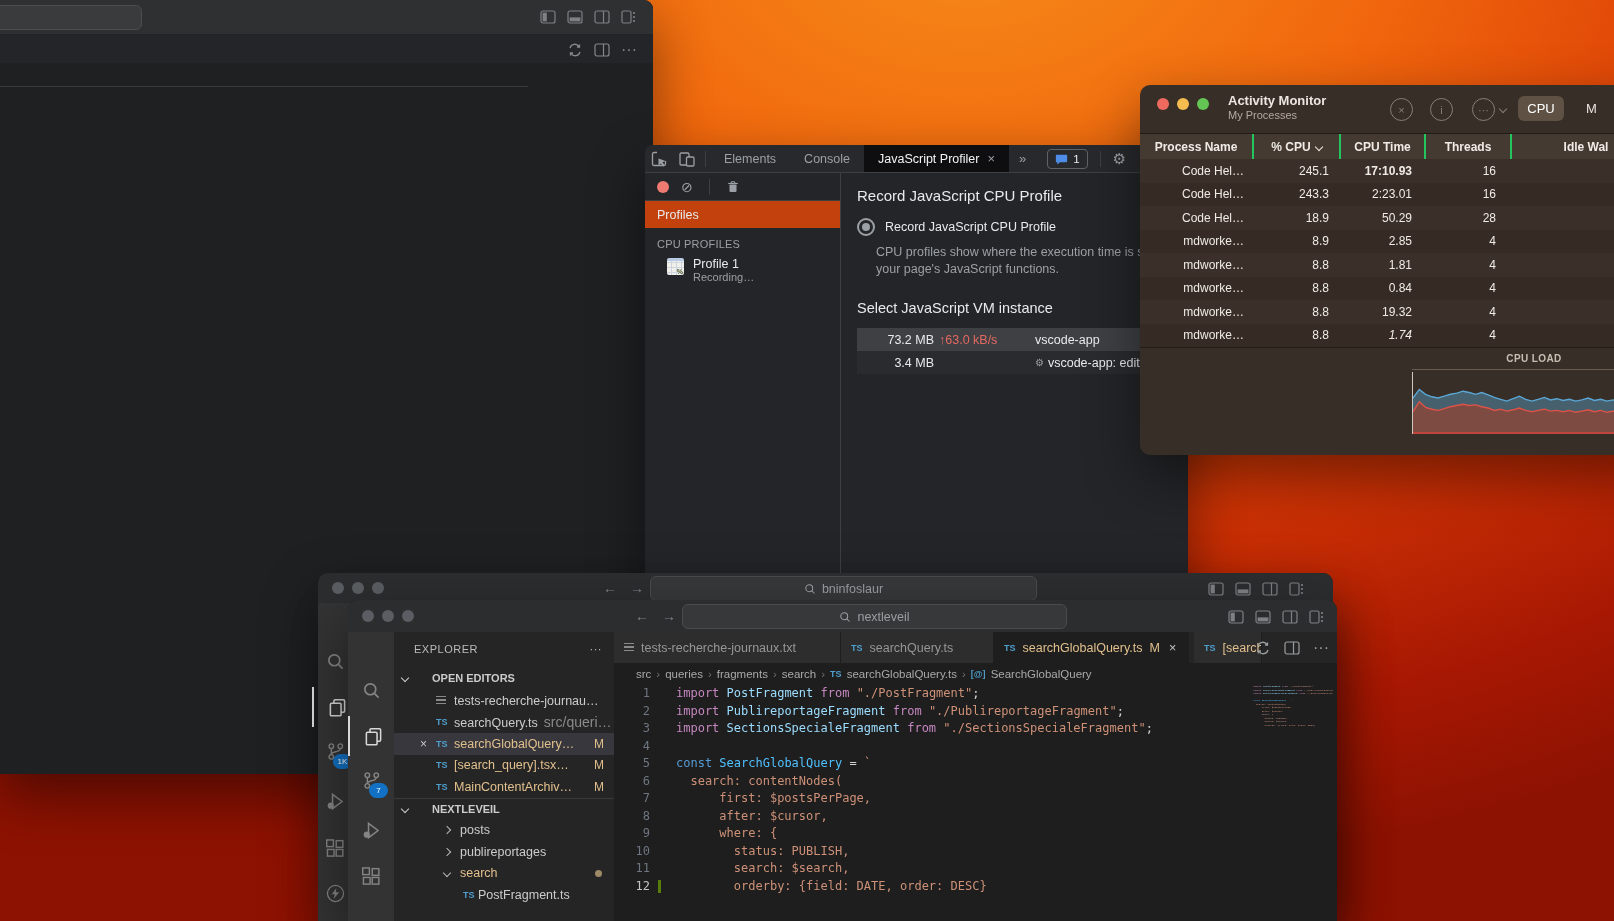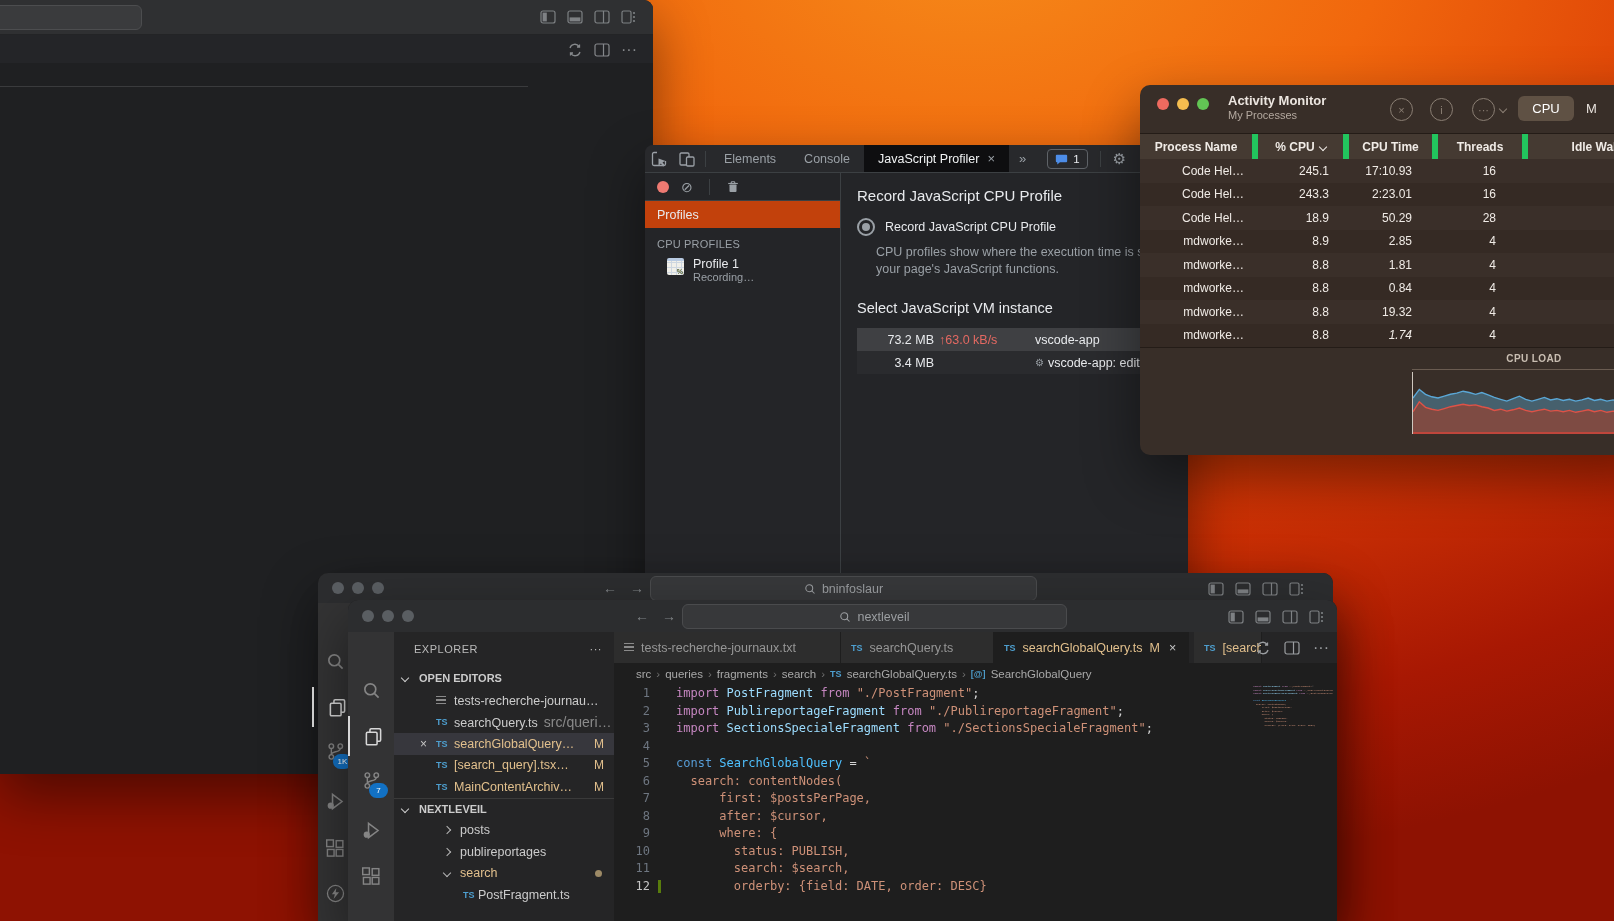--- a/index.html
+++ b/index.html
@@ -66,24 +66,24 @@
   
   .am{left:1140px;top:85px;width:520px;height:370px;background:#382e28;border-radius:10px;color:#f0ebe6;}
   .am-tb{position:absolute;left:0;top:0;right:0;height:48px;}
   .lights{position:absolute;left:17px;top:13px;display:flex;gap:8px;}
   .lights i{width:12px;height:12px;border-radius:50%;}
   .l-red{background:#ee6a5f;}.l-yel{background:#f5bd4f;}.l-grn{background:#62c554;}
   .l-gray{background:#5a5e62;}
   .am-title{position:absolute;left:88px;top:8px;font-size:13px;font-weight:bold;color:#ece6e0;}
   .am-sub{position:absolute;left:88px;top:24px;font-size:11px;color:#b4a99f;}
   .am-cir{position:absolute;top:13px;width:21px;height:21px;border:1.4px solid #8a7e73;border-radius:50%;color:#8a7e73;display:flex;align-items:center;justify-content:center;font-size:11px;}
-  .am-seg{position:absolute;left:378px;top:11px;width:56px;height:25px;background:#5f5144;border-radius:6px;display:flex;align-items:center;justify-content:center;font-size:13px;color:#fff;}
+  .am-seg{position:absolute;left:378px;top:11px;width:46px;height:25px;background:#5f5144;border-radius:6px;display:flex;align-items:center;justify-content:center;font-size:13px;color:#fff;}
   .am-seg2{position:absolute;left:446px;top:16px;font-size:13px;color:#e8e2dd;}
   .am-header{position:absolute;left:0;top:48px;right:0;height:25px;background:#453a32;border-top:1px solid #241c17;border-bottom:1px solid #241c17;display:flex;font-size:12px;font-weight:bold;color:#f0ebe6;}
-  .am-header .hc{display:flex;align-items:center;justify-content:center;gap:5px;border-left:6px solid #22c55e;height:100%;}
+  .am-header .hc{display:flex;align-items:center;justify-content:center;gap:5px;border-left:2px solid #22c55e;height:100%;}
   .am-header .hc:first-child{border-left:none;}
   .hc1{width:112px;}.hc2{width:85px;}.hc3{width:83px;}.hc4{width:84px;}.hc5{flex:1;}
   .am-rows{position:absolute;left:0;top:74px;right:0;height:188px;overflow:hidden;}
   .am-row{display:flex;height:23.5px;align-items:center;font-size:12px;background:#3a2f29;}
   .am-row.alt{background:#352a24;}
   .am-row .c{text-align:right;padding-right:8px;box-sizing:border-box;}
   .am-footer{position:absolute;left:0;top:262px;right:0;bottom:0;border-top:1px solid #241c17;}
   .am-stats{position:absolute;left:78px;top:11px;width:190px;height:80px;border:1px solid #6b5c4f;border-radius:6px;font-size:12px;}
   .st-row{display:flex;justify-content:space-between;align-items:center;height:26px;padding:0 10px;}
   .st-row + .st-row{border-top:1px solid #594b40;}
@@ -104,21 +104,21 @@
   .w2 .abar{top:30px;}
   .w3 .abar{top:32px;}
   .ab-ic{position:absolute;left:0;width:46px;height:40px;display:flex;align-items:center;justify-content:center;color:#858585;}
   .w2 .ab-ic{left:-6px;}
   .ab-ic svg{width:19px;height:19px;}
   .ab-ic.active{color:#d7d7d7;border-left:2px solid #d7d7d7;}
   .ab-badge{position:absolute;right:6px;bottom:2px;min-width:15px;height:15px;border-radius:8px;background:#1271c4;color:#fff;font-size:8px;display:flex;align-items:center;justify-content:center;padding:0 2px;}
   
   .sbar{position:absolute;left:46px;top:32px;width:220px;bottom:0;background:#252526;color:#cccccc;font-size:12.5px;}
   .sb-head{height:34px;display:flex;align-items:center;justify-content:space-between;padding:0 12px 0 20px;font-size:11px;letter-spacing:.5px;color:#bbbbbb;}
-  .sb-sec{height:24px;display:flex;align-items:center;gap:11px;padding-left:8px;font-weight:bold;font-size:11px;color:#cccccc;}
+  .sb-sec{height:24px;display:flex;align-items:center;gap:24px;padding-left:8px;font-weight:bold;font-size:11px;color:#cccccc;}
   .sb-item{height:21.5px;display:flex;align-items:center;position:relative;}
   .sb-item.sel{background:#37373d;}
   .sb-x{position:absolute;left:26px;color:#c5c5c5;font-size:12px;}
   .tsic{font-size:9px;font-weight:bold;color:#4e9fcf;}
   .txtic{width:10px;height:10px;background-image:repeating-linear-gradient(to bottom,#8a8a8a 0 1.3px,transparent 1.3px 3.4px);}
   .sb-item .fic{position:absolute;left:42px;}
   .sb-item .nm{position:absolute;left:60px;white-space:nowrap;}
   .sb-item .desc{color:#8a8a8a;font-size:14px;margin-left:6px;}
   .mbadge{position:absolute;right:10px;color:#e2c08d;font-size:12px;}
   .mod{color:#e2c08d !important;}
@@ -374,21 +374,21 @@
           <span class="chev down"></span>
         </span>
       <span class="hc hc3">CPU Time</span>
       <span class="hc hc4">Threads</span>
       <span class="hc hc5">Idle Wal</span>
     </div>
     <div class="am-rows" id="am-rows">
         <div class="am-row">
           <span class="c" style="width: 112px;">Code Hel…</span>
           <span class="c" style="width: 85px;">245.1</span>
-          <span class="c" style="width: 83px;">17:10.93</span>
+          <span class="c" style="width: 83px; font-weight: bold;">17:10.93</span>
           <span class="c" style="width: 84px;">16</span>
         </div>
         <div class="am-row alt">
           <span class="c" style="width: 112px;">Code Hel…</span>
           <span class="c" style="width: 85px;">243.3</span>
           <span class="c" style="width: 83px;">2:23.01</span>
           <span class="c" style="width: 84px;">16</span>
         </div>
         <div class="am-row">
           <span class="c" style="width: 112px;">Code Hel…</span>

